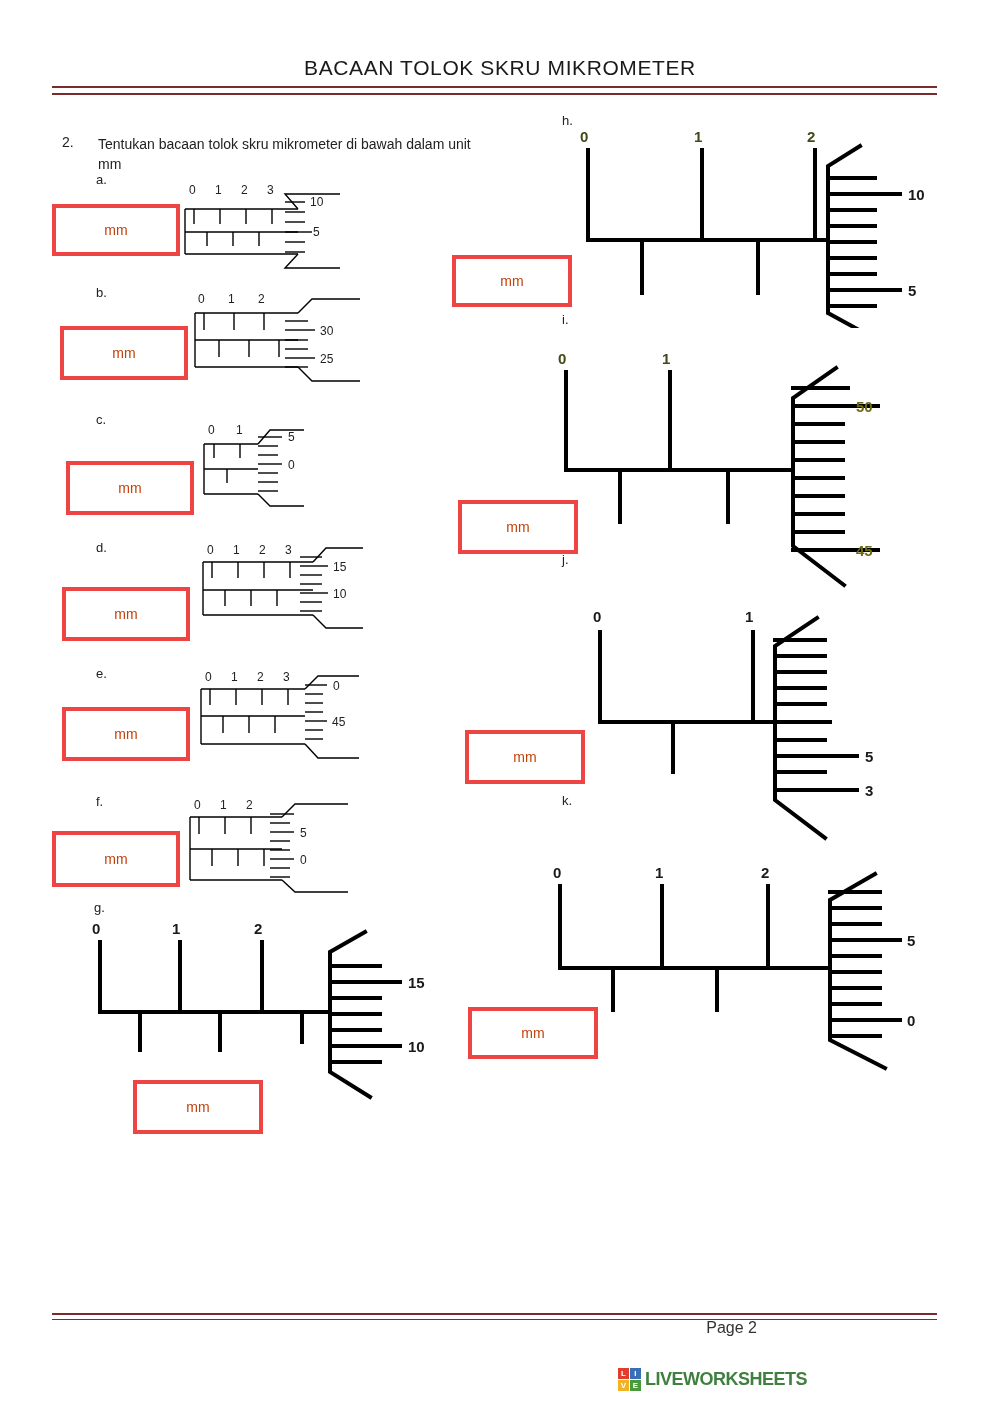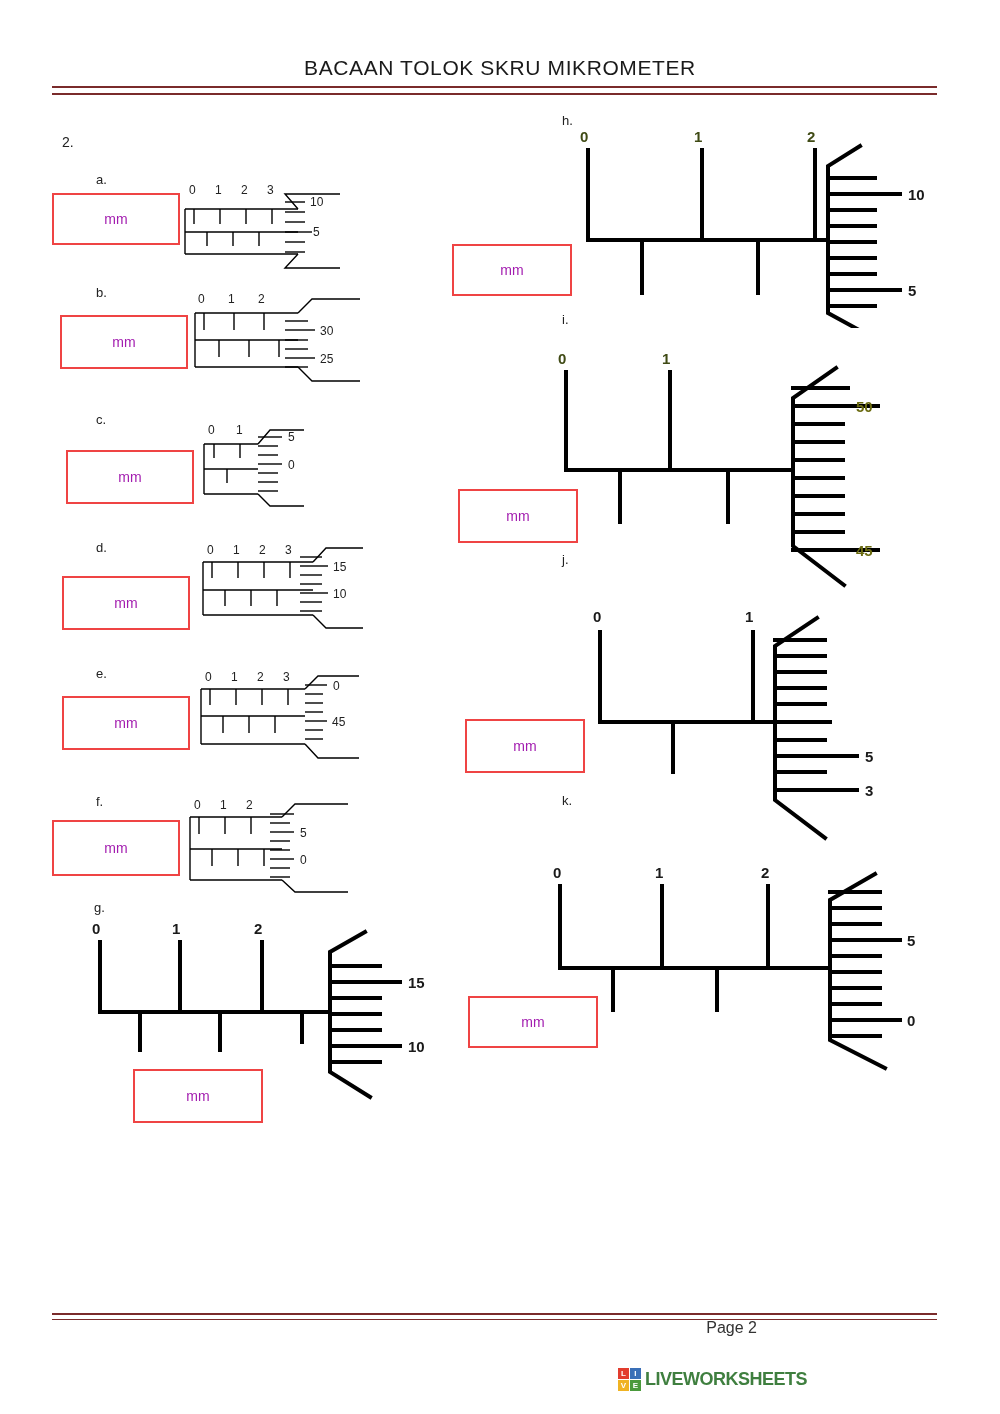--- a/index.html
+++ b/index.html
@@ -69,28 +69,29 @@
     left: 98px;
     top: 134px;
     width: 390px;
     font-size: 14px;
     color: #222;
     line-height: 20px;
   }
   
   .ansbox {
     position: absolute;
-    border: 2px solid #ef4444;
+    border: 4px solid #ef4444;
     background: #ffffff;
     box-sizing: border-box;
     display: flex;
     align-items: center;
     justify-content: center;
     font-size: 14px;
-    color: #a21caf;
+    color: #c2410c;
+    margin-top: 11px;
   }
   
   .letter {
     position: absolute;
     font-size: 13px;
     color: #222;
   }
   
   .diagram {
     position: absolute;
@@ -132,20 +133,21 @@
 </style>
 </head>
 <body>
 
 <div class="page">
 
   <div class="title">BACAAN TOLOK SKRU MIKROMETER</div>
   <div class="rule-top"></div>
 
   <div class="q-num">2.</div>
+  <div class="q-text">Tentukan bacaan tolok skru mikrometer di bawah dalam unit mm</div>
 
   <div class="letter" style="left:96px; top:172px;">a.</div>
   <div class="ansbox" style="left:52px; top:193px; width:128px; height:52px;">mm</div>
   <div class="diagram" style="left:180px; top:172px;">
     <svg width="185" height="110" viewBox="0 0 185 110">
       <g stroke="#000" stroke-width="1.4" fill="none">
 
         <path d="M5 37 L118 37"></path>
         <path d="M5 37 L5 82"></path>
         <path d="M5 82 L118 82"></path>

